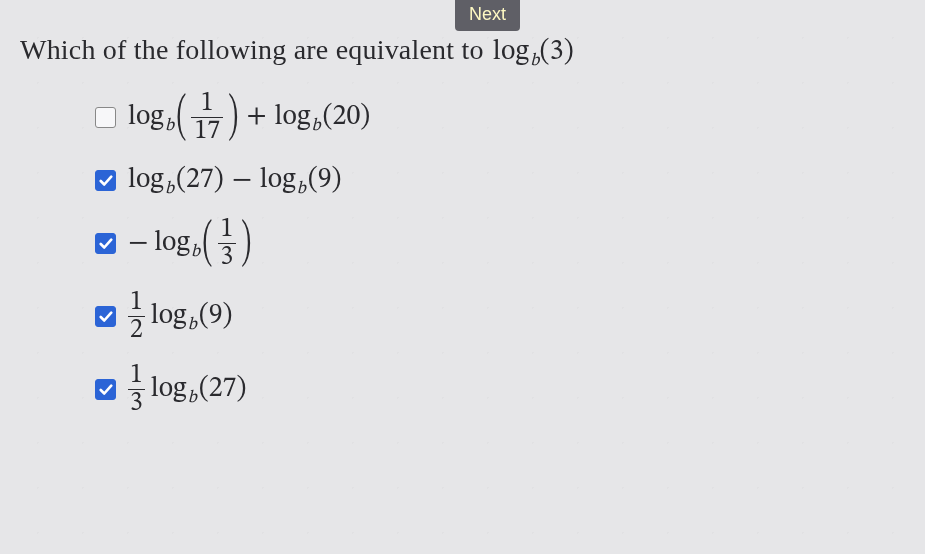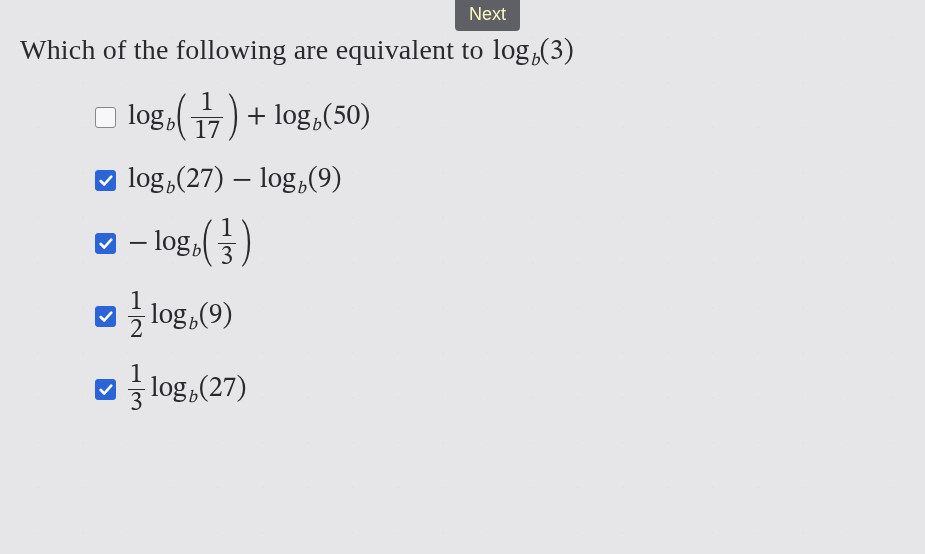--- a/index.html
+++ b/index.html
@@ -157,21 +157,21 @@
       <span class="frac">
         <span class="num">1</span>
         <span class="den">17</span>
       </span>
       <span class="rparen">)</span>
       <span class="op">+</span>
       <span class="tok logb">
           <span>log</span>
           <span class="base">b</span>
         </span>
-      <span>(50)</span>
+      <span>(20)</span>
     </div>
   </div>
 
   <div class="option">
     <div class="cb checked">
       <svg viewBox="0 0 16 16">
           <path d="M2 8 L6 12 L14 3"></path>
         </svg>
     </div>
     <div class="mathrow">

